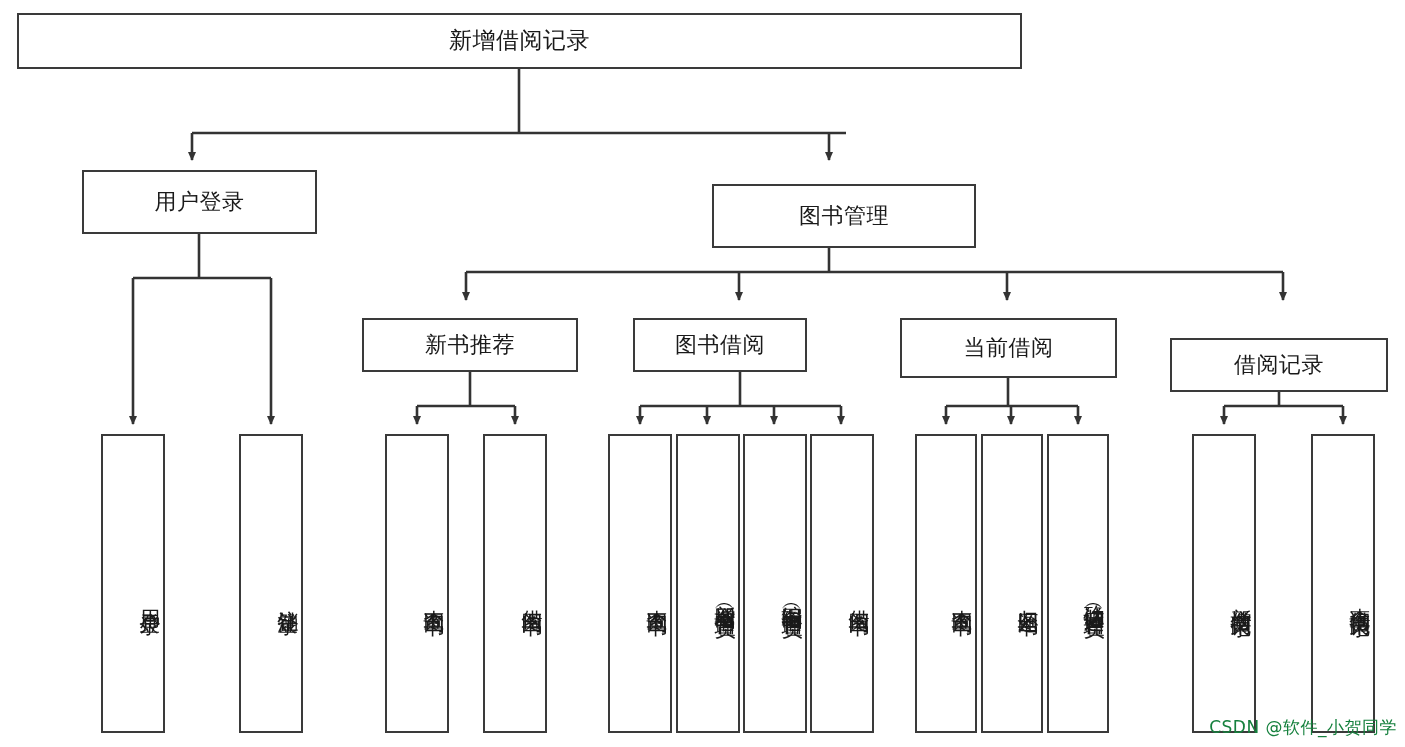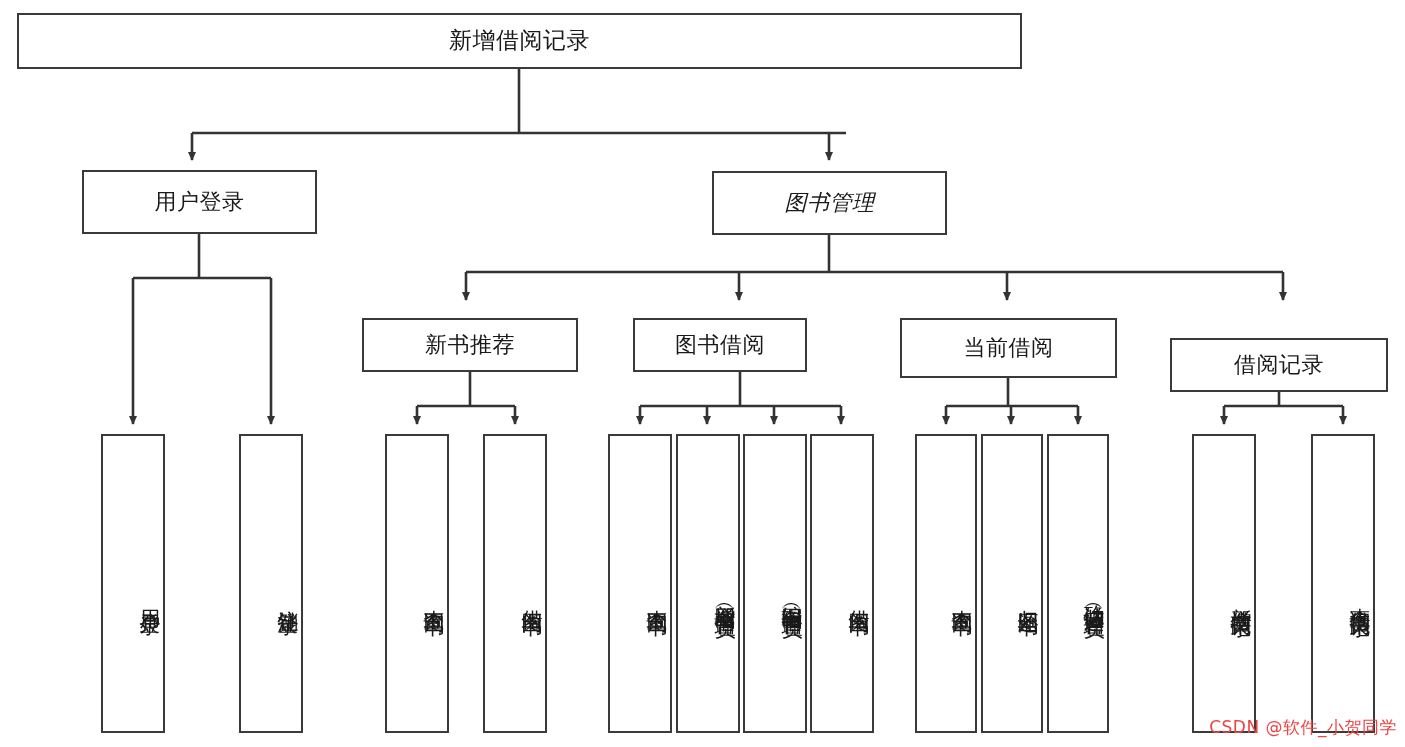--- a/index.html
+++ b/index.html
@@ -57,21 +57,21 @@
   .node.leaf > .vtext {
     writing-mode: vertical-rl;
     text-orientation: upright;
     white-space: nowrap;
   }
   .watermark {
     position: absolute;
     right: 8px;
     bottom: 8px;
     font-size: 17px;
-    color: #ef4444;
+    color: #15803d;
     letter-spacing: 0.5px;
     white-space: nowrap;
     pointer-events: none;
   }
 </style>
 </head>
 <body>
 
 <div id="diagram-root">
 
@@ -125,21 +125,21 @@
     </g>
   </svg>
 
   <div class="node horiz root" style="left:17px; top:13px; width:1005px; height:56px;">
     <span>新增借阅记录</span>
   </div>
 
   <div class="node horiz" style="left:82px; top:170px; width:235px; height:64px;">
     <span>用户登录</span>
   </div>
-  <div class="node horiz" style="left:712px; top:171px; width:235px; height:64px;font-style:italic;">
+  <div class="node horiz" style="left:712px; top:184px; width:264px; height:64px;">
     <span>图书管理</span>
   </div>
 
   <div class="node horiz" style="left:362px; top:318px; width:216px; height:54px;">
     <span>新书推荐</span>
   </div>
   <div class="node horiz" style="left:633px; top:318px; width:174px; height:54px;">
     <span>图书借阅</span>
   </div>
   <div class="node horiz" style="left:900px; top:318px; width:217px; height:60px;">

